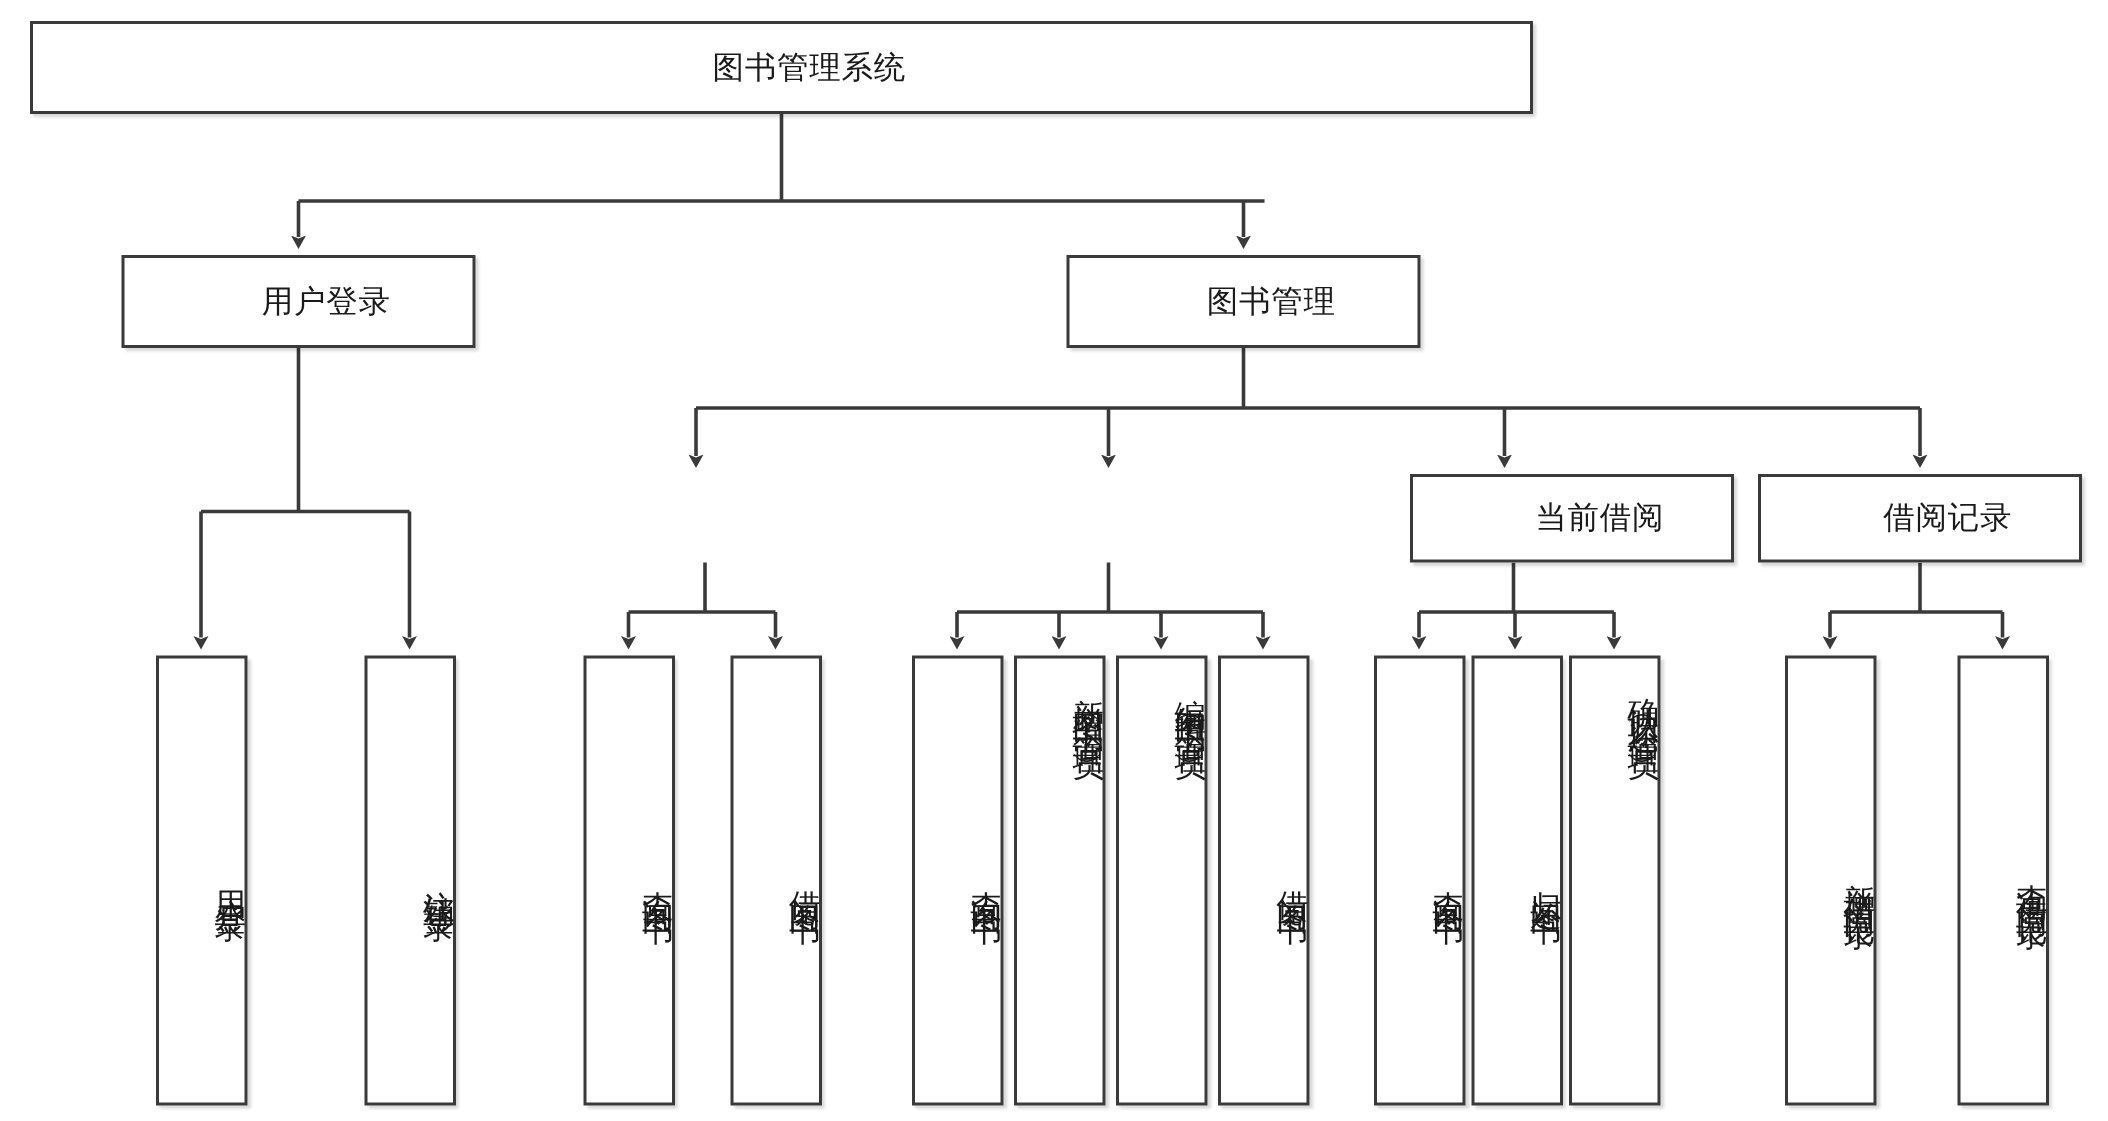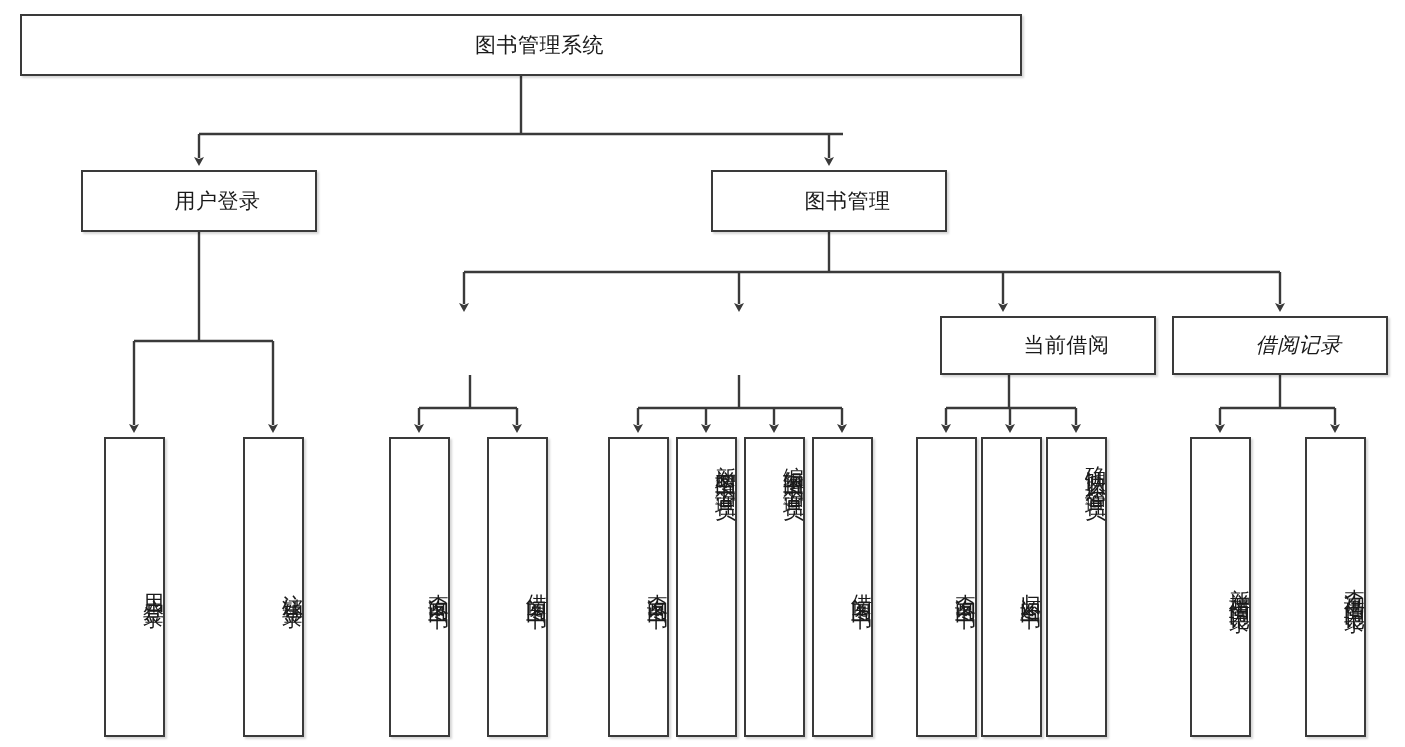--- a/index.html
+++ b/index.html
@@ -138,21 +138,21 @@
   <div class="node" style="left:711px; top:170px; width:236px; height:62px;">
     <span class="node-label">图书管理</span>
   </div>
 
 
 
   <div class="node" style="left:901px; top:316px; width:216px; height:59px;margin-left:39px;">
     <span class="node-label">当前借阅</span>
   </div>
 
-  <div class="node" style="left:1172px; top:316px; width:216px; height:59px;font-style:italic;">
+  <div class="node" style="left:1172px; top:316px; width:216px; height:59px;">
     <span class="node-label">借阅记录</span>
   </div>
 
   <div class="node vertical centered" style="left:104px; top:437px; width:61px; height:300px;">
     <span class="node-label">用户登录</span>
   </div>
 
   <div class="node vertical centered" style="left:243px; top:437px; width:61px; height:300px;">
     <span class="node-label">注销登录</span>
   </div>

